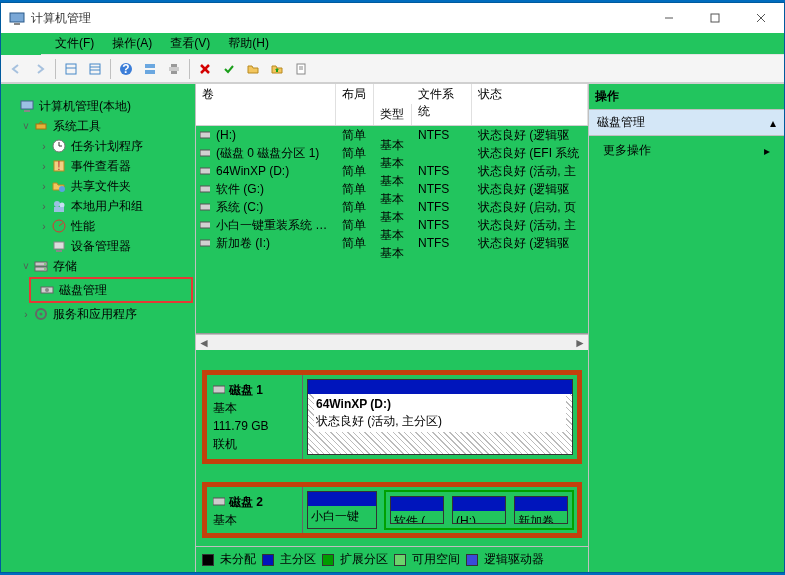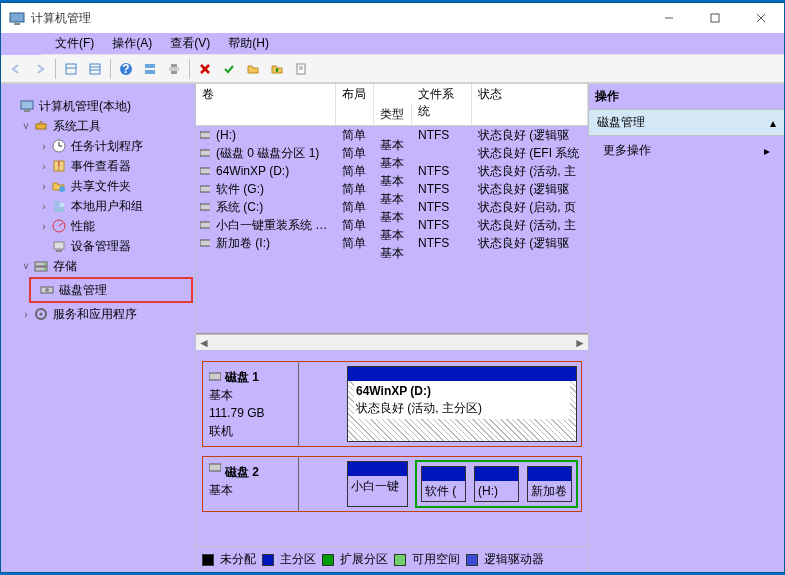--- a/index.html
+++ b/index.html
@@ -1,17 +1,17 @@
 <!DOCTYPE html>
 <html><head>
 <meta charset="utf-8">
 <style>
 * { box-sizing: border-box; margin: 0; padding: 0; font-family: "Microsoft YaHei", "Segoe UI", sans-serif; font-size: 12px; }
 body { width: 785px; height: 575px; background: #006cbe; padding: 0; overflow: hidden; }
-.window { width: 785px; height: 571px; background: #c4b5fd; display: flex; flex-direction: column; border: 1px solid #005a9e; margin-top: 2px; }
+.window { width: 785px; height: 571px; background: #22c55e; display: flex; flex-direction: column; border: 1px solid #005a9e; margin-top: 2px; }
 .titlebar { height: 30px; display: flex; align-items: center; padding: 0 0 0 8px; background: #fff; color: #333; }
 .titlebar .icon { width: 16px; height: 16px; margin-right: 6px; }
 .titlebar .title { flex: 1; font-size: 12px; }
 .winbtns { display: flex; }
 .winbtn { width: 46px; height: 30px; display: flex; align-items: center; justify-content: center; color: #555; }
 .menubar { height: 22px; display: flex; align-items: center; padding: 0 6px; gap: 2px; border-bottom: 1px solid #e5e5e5; margin-left: 40px; }
 .menuitem { padding: 2px 8px; }
 .toolbar { height: 28px; display: flex; align-items: center; padding: 2px 4px; gap: 2px; border-bottom: 1px solid #d0d0d0; background: #f5f5f5; }
 .tbtn { width: 22px; height: 22px; display: flex; align-items: center; justify-content: center; border: 1px solid transparent; }
 .tbtn.disabled { opacity: .35; }
@@ -26,21 +26,21 @@
 .tree .highlight .node { padding-left: 6px; }
 .center { flex: 1; display: flex; flex-direction: column; min-height: 0; border-right: 1px solid #c0c0c0; }
 .volumes { height: 250px; overflow: auto; border-bottom: 1px solid #999; position: relative; }
 .vols-head { display: flex; position: sticky; top: 0; background: #fff; border-bottom: 1px solid #d0d0d0; }
 .vols-head div { padding: 2px 6px; border-right: 1px solid #e0e0e0; font-size: 12px; }
 .c-vol { width: 140px; } .c-lyt { width: 38px; } .c-typ { width: 38px; margin-top: 20px; } .c-fs { width: 60px; } .c-st { flex: 1; }
 .vrow { display: flex; height: 18px; align-items: center; }
 .vrow div { padding: 0 6px; overflow: hidden; text-overflow: ellipsis; white-space: nowrap; }
 .vrow .dicon { width: 14px; padding: 0 0 0 4px; }
 .disk-pane { flex: 1; overflow: auto; padding: 2px; position: relative; }
-.disk-row { display: flex; margin: 9px 4px; border: 1px solid #c2410c; gap: 44px; }
+.disk-row { display: flex; margin: 18px 4px; border: 5px solid #c2410c; }
 .disk-info { width: 96px; padding: 6px; border-right: 1px solid #666; font-size: 12px; line-height: 1.5; }
 .disk-info .dname { font-weight: bold; }
 .disk-parts { flex: 1; display: flex; position: relative; }
 .part { border: 1px solid #333; margin: 4px; padding: 4px 6px; font-size: 12px; line-height: 1.4; position: relative; flex: 1; }
 .part.blueTop::before { content:''; position:absolute; left:0; right:0; top:0; height:14px; background:#0015bc; }
 .part.hatch { background: repeating-linear-gradient(45deg,#fff,#fff 3px,#bbb 3px,#bbb 4px); }
 .part.hatch .inner { position: relative; background: #fff; padding: 2px; margin-top: 10px; }
 .part .label { font-weight: bold; }
 .part.small { padding: 2px 3px; text-align: left; font-size: 11px; overflow: hidden; white-space: nowrap; }
 .legend { display: flex; align-items: center; gap: 6px; padding: 4px 6px; border-top: 1px solid #c0c0c0; font-size: 12px; flex-wrap: wrap; }
@@ -410,21 +410,21 @@
           <div class="inner">
             <div class="label">64WinXP   (D:)</div>
             <div>状态良好 (活动, 主分区)</div>
           </div>
         </div>
       </div>
     </div>
 
     <div class="disk-row" style="height:56px; overflow:hidden">
       <div class="disk-info">
-        <div style="display:flex;align-items:flex-start;gap:4px">
+        <div style="display:flex;align-items:center;gap:4px">
                 <svg class="disk-icon-svg">
                   <rect x="0" y="1" width="12" height="7" fill="#ccc" stroke="#555"></rect>
                 </svg>
                 <span class="dname">磁盘 2</span>
               </div>
         <div>基本</div>
       </div>
       <div class="disk-parts greenBorder" style="border:none;margin:0">
         <div class="part blueTop small" style="flex:1">
                 <div style="margin-top:14px">小白一键</div>

